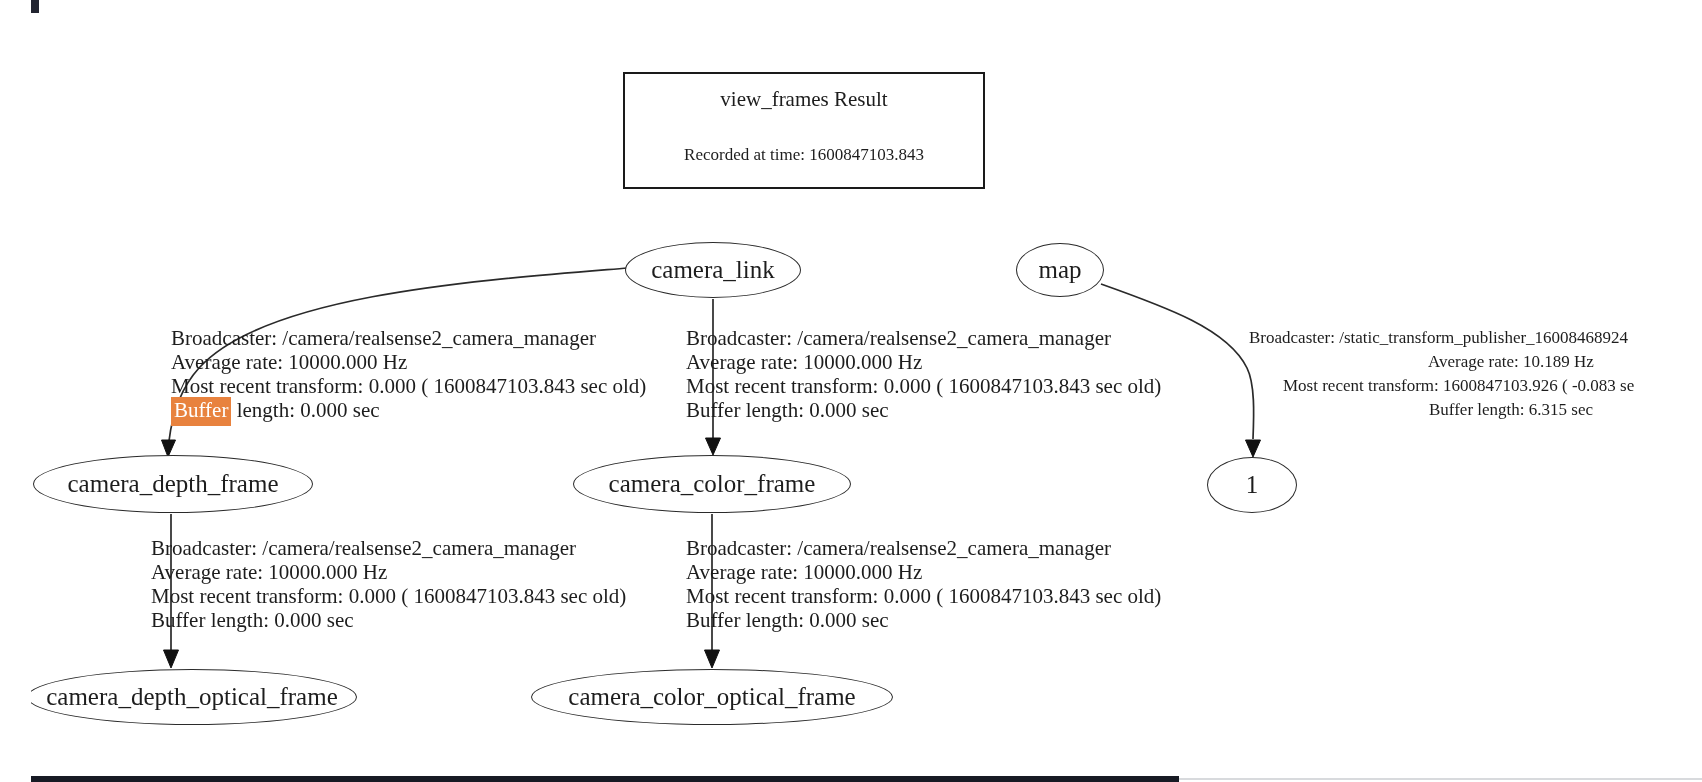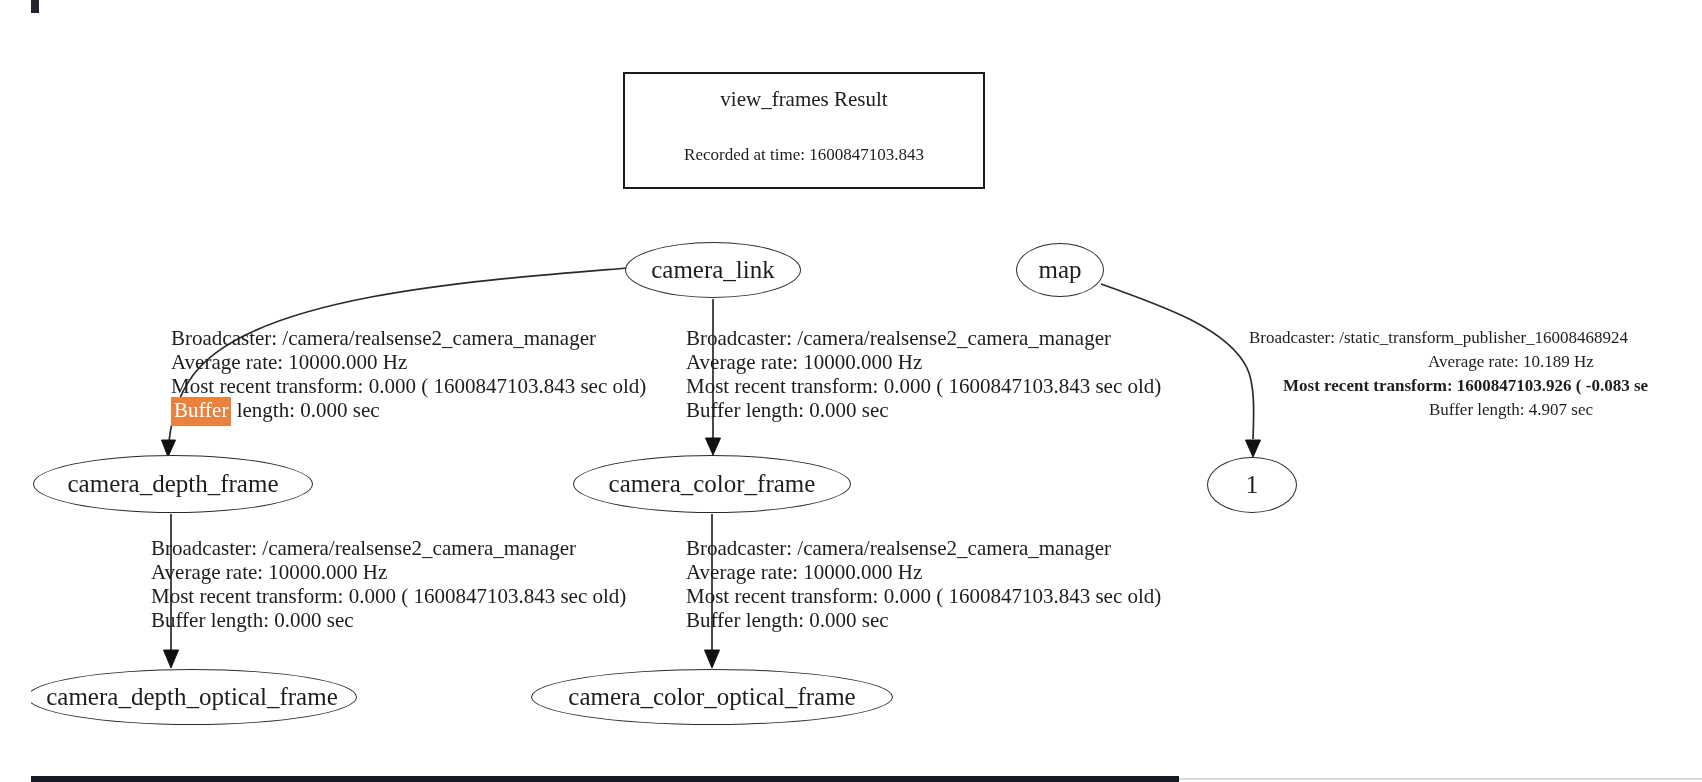--- a/index.html
+++ b/index.html
@@ -102,22 +102,22 @@
 
   <div class="elabel" style="left:655px;top:326px;width:550px;">
     <div>Broadcaster: /camera/realsense2_camera_manager</div>
     <div>Average rate: 10000.000 Hz</div>
     <div>Most recent transform: 0.000 ( 1600847103.843 sec old)</div>
     <div>Buffer length: 0.000 sec</div>
   </div>
 
   <div class="eline" style="left:1218px;top:326px;">Broadcaster: /static_transform_publisher_16008468924</div>
   <div class="eline" style="left:1397px;top:350px;">Average rate: 10.189 Hz</div>
-  <div class="eline" style="left:1252px;top:374px;font-weight:bold;">Most recent transform: 1600847103.926 ( -0.083 se</div>
-  <div class="eline" style="left:1398px;top:398px;">Buffer length: 4.907 sec</div>
+  <div class="eline" style="left:1252px;top:374px;">Most recent transform: 1600847103.926 ( -0.083 se</div>
+  <div class="eline" style="left:1398px;top:398px;">Buffer length: 6.315 sec</div>
 
   <div class="elabel" style="left:120px;top:536px;width:550px;">
     <div>Broadcaster: /camera/realsense2_camera_manager</div>
     <div>Average rate: 10000.000 Hz</div>
     <div>Most recent transform: 0.000 ( 1600847103.843 sec old)</div>
     <div>Buffer length: 0.000 sec</div>
   </div>
 
   <div class="elabel" style="left:655px;top:536px;width:550px;">
     <div>Broadcaster: /camera/realsense2_camera_manager</div>

